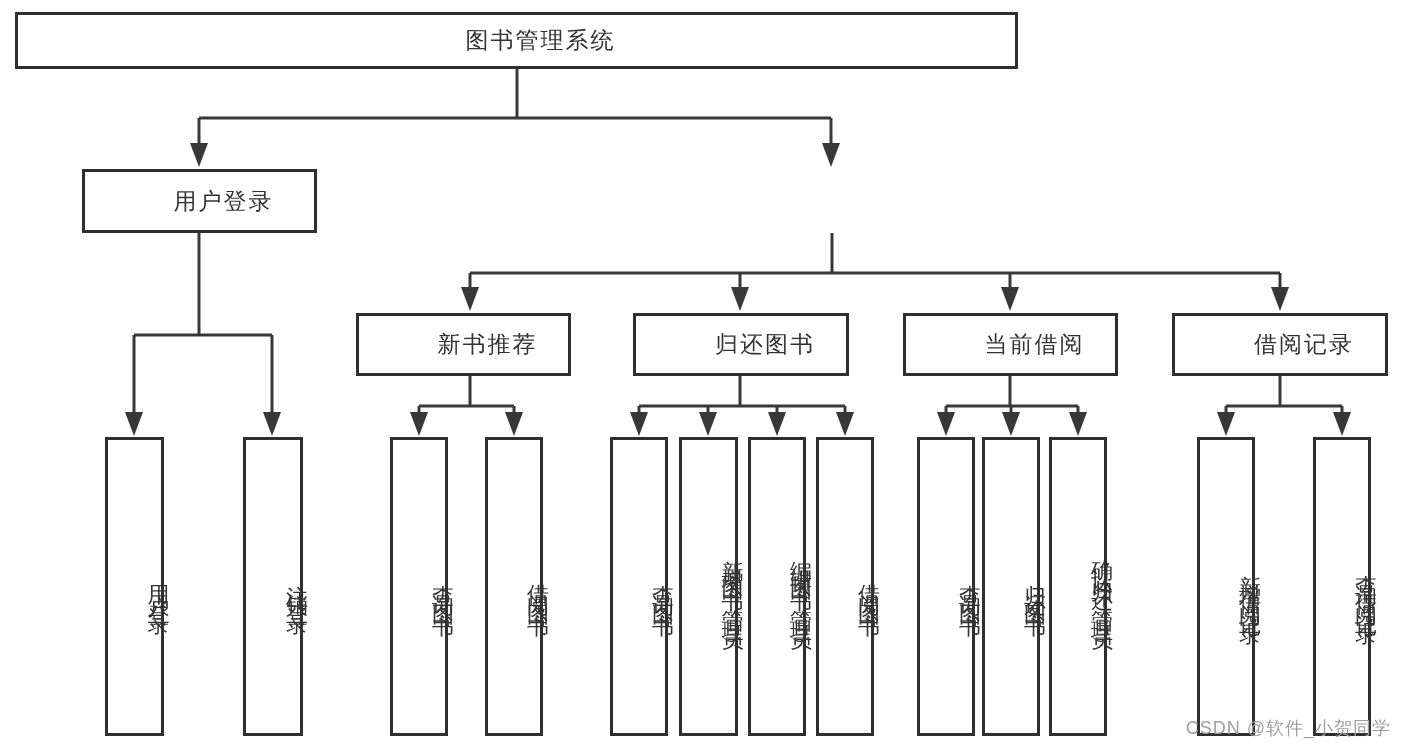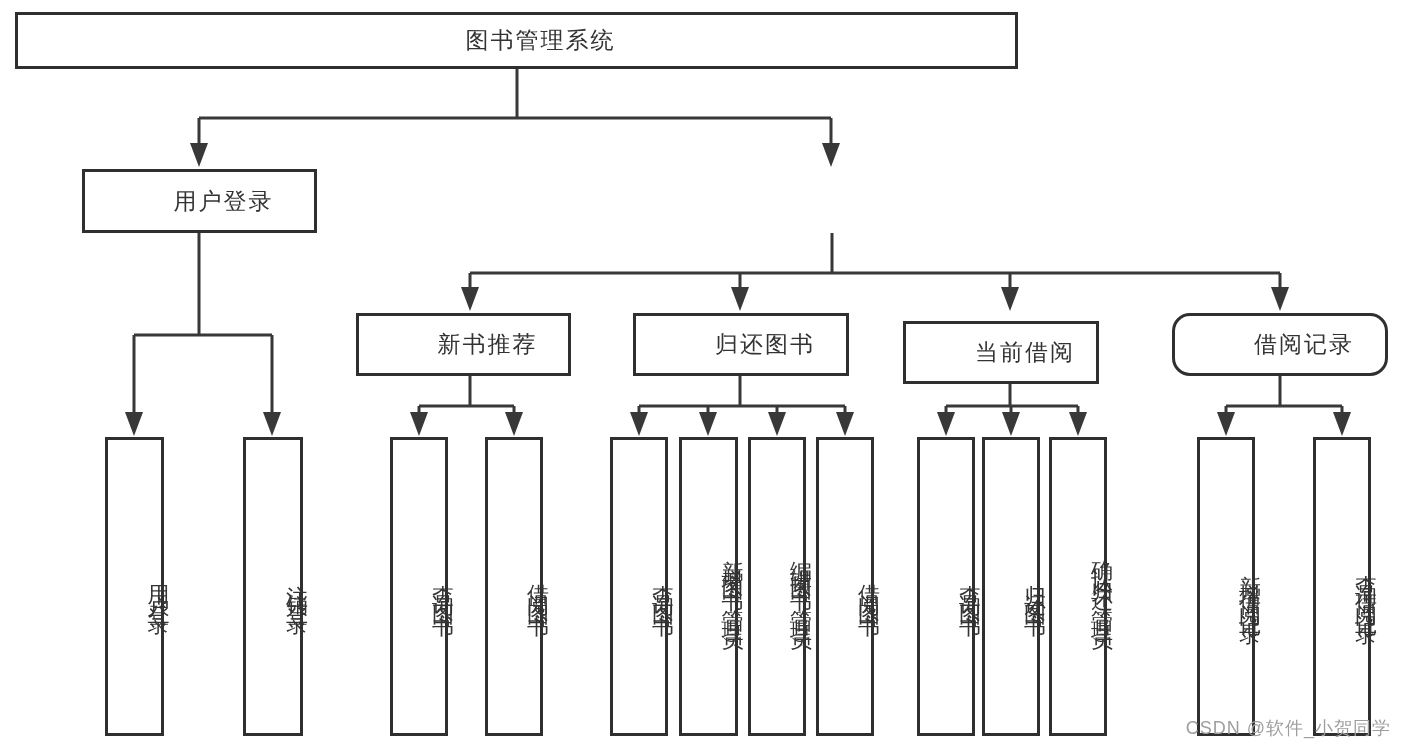--- a/index.html
+++ b/index.html
@@ -101,22 +101,22 @@
       <polygon points="1333,412 1351,412 1342,436"></polygon>
     </g>
   </svg>
 
   <div class="node" style="left:15px;top:12px;width:1003px;height:57px;">图书管理系统</div>
 
   <div class="node" style="left:82px;top:169px;width:235px;height:64px;">用户登录</div>
 
   <div class="node" style="left:356px;top:313px;width:215px;height:63px;">新书推荐</div>
   <div class="node" style="left:633px;top:313px;width:216px;height:63px;">归还图书</div>
-  <div class="node" style="left:903px;top:321px;width:196px;height:63px;">当前借阅</div>
-  <div class="node" style="left:1172px;top:313px;width:216px;height:63px;border-radius:18px;">借阅记录</div>
+  <div class="node" style="left:903px;top:313px;width:215px;height:63px;">当前借阅</div>
+  <div class="node" style="left:1172px;top:313px;width:216px;height:63px;">借阅记录</div>
 
   <div class="node v-node" style="left:105px;top:437px;width:59px;height:299px;">用户登录</div>
   <div class="node v-node" style="left:243px;top:437px;width:60px;height:299px;">注销登录</div>
 
   <div class="node v-node" style="left:390px;top:437px;width:58px;height:299px;">查询图书</div>
   <div class="node v-node" style="left:485px;top:437px;width:58px;height:299px;">借阅图书</div>
 
   <div class="node v-node" style="left:610px;top:437px;width:58px;height:299px;">查询图书</div>
   <div class="node v-node" style="left:679px;top:437px;width:59px;height:299px;">新增图书（管理员）</div>
   <div class="node v-node" style="left:748px;top:437px;width:58px;height:299px;">编辑图书（管理员）</div>

